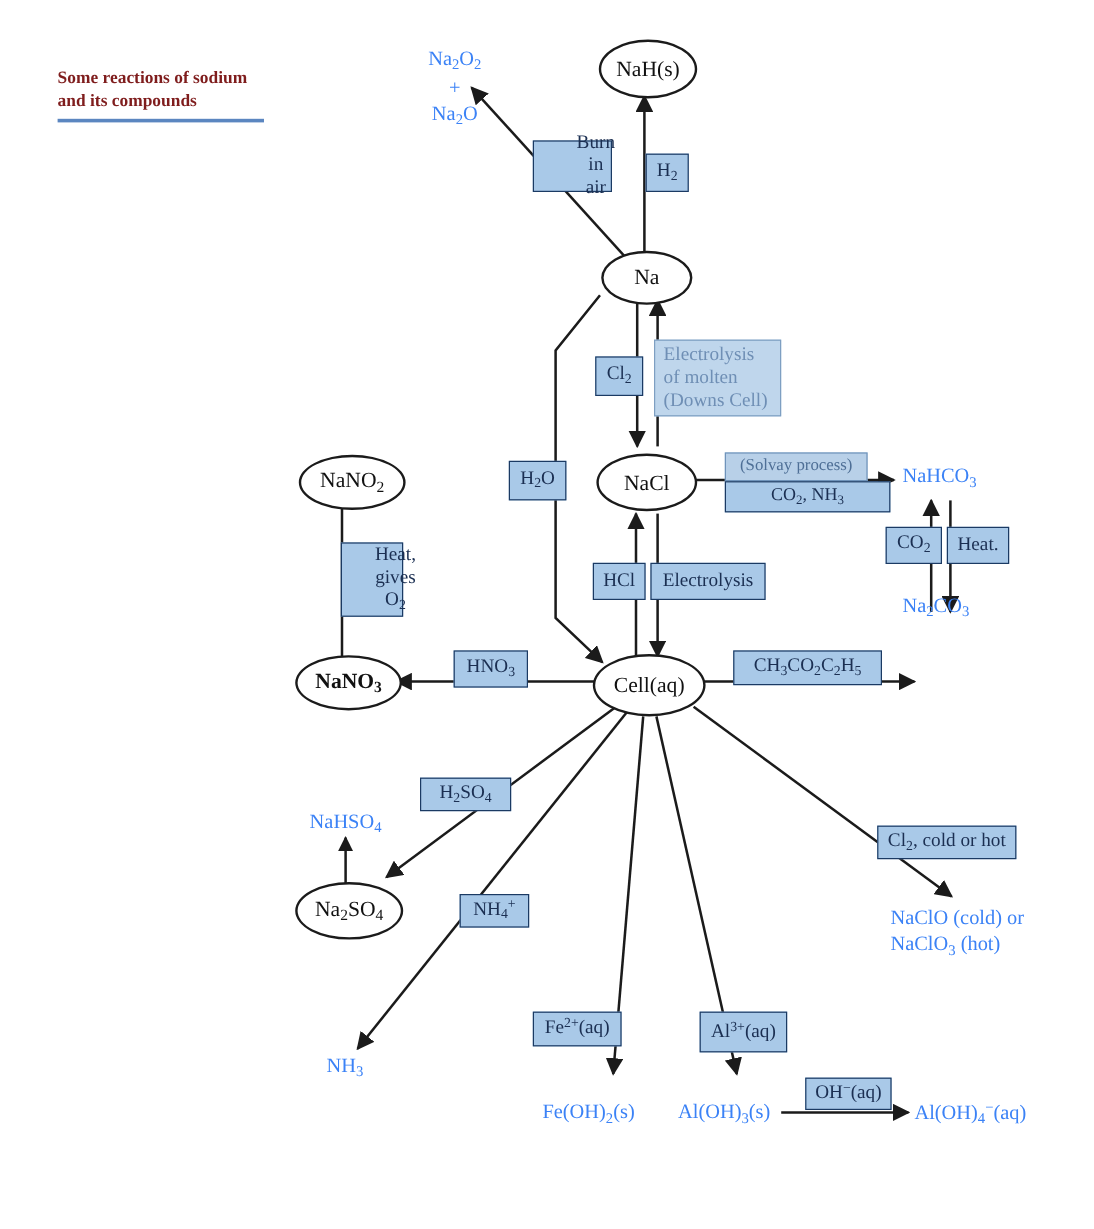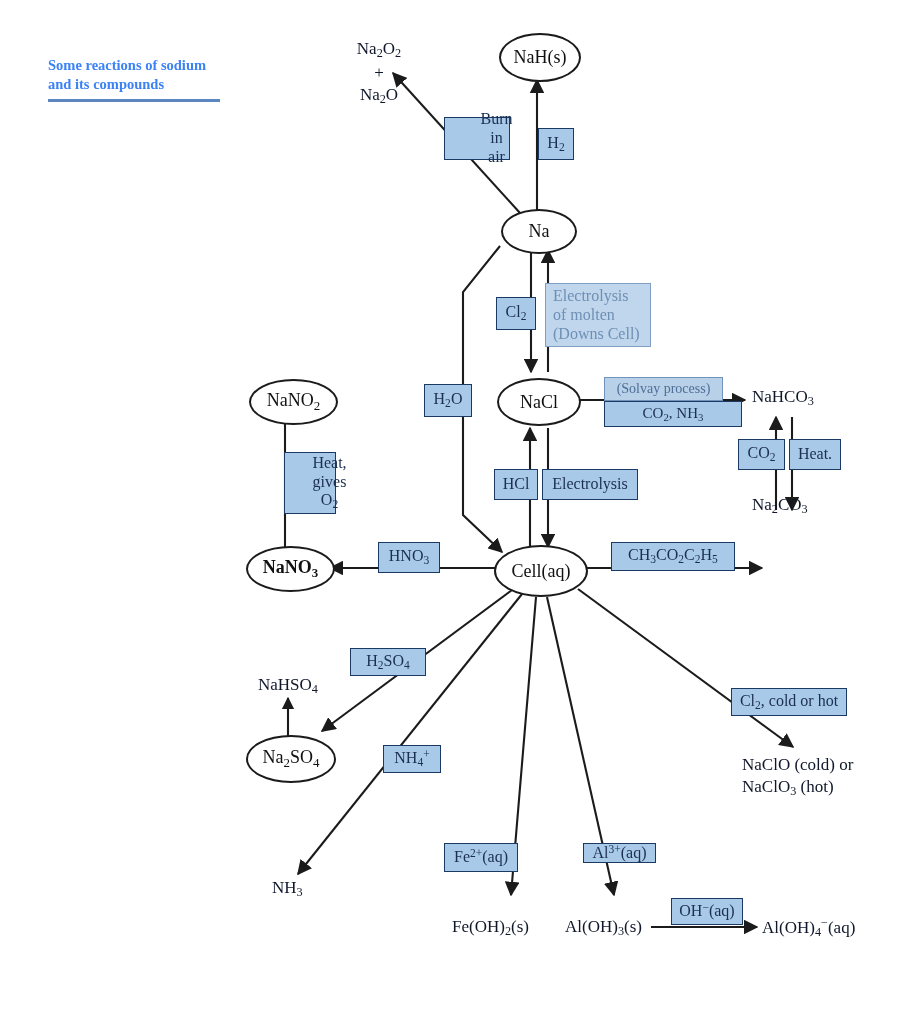--- a/index.html
+++ b/index.html
@@ -5,31 +5,31 @@
   html,body{margin:0;padding:0;background:#ffffff;}
   body{width:912px;height:1024px;position:relative;
        font-family:"Liberation Serif","DejaVu Serif",serif;
        color:#1a1a1a;overflow:hidden;}
   #stage{position:absolute;left:0;top:0;width:912px;height:1024px;}
   svg#wires{position:absolute;left:0;top:0;width:912px;height:1024px;}
 
   
   .caption{position:absolute;left:48px;top:56px;width:200px;
            font-family:"Liberation Serif","DejaVu Serif",serif;
-           font-weight:bold;font-size:14.5px;line-height:1.32;color:#3b82f6;}
+           font-weight:bold;font-size:14.5px;line-height:1.32;color:#7f1d1d;}
   .caption-rule{position:absolute;left:48px;top:99px;width:172px;height:3px;
                 background:#5b86c0;}
 
   
   .node{position:absolute;display:flex;align-items:center;justify-content:center;
         border:2px solid #1b1b1b;border-radius:50%;background:#fff;
         font-size:18px;color:#111;white-space:nowrap;z-index:4;}
 
   
-  .species{position:absolute;font-size:17px;color:#0f172a;white-space:nowrap;
+  .species{position:absolute;font-size:17px;color:#3b82f6;white-space:nowrap;
            line-height:1.28;z-index:4;}
   .species.center{text-align:center;}
 
   
   .lbl{position:absolute;box-sizing:border-box;
        background:#a9c9e8;border:1.6px solid #1b3a63;
        color:#1b2f52;font-size:16px;line-height:1.18;
        display:flex;align-items:center;justify-content:center;
        text-align:center;padding:1px 5px;white-space:nowrap;z-index:6;}
   .lbl.multi{white-space:normal;flex-direction:column;padding-left:44px;}
@@ -230,21 +230,21 @@
   </div>
 
   <div class="lbl" style="left:731px;top:688px;width:116px;height:28px;">
     <span>Cl<sub>2</sub>, cold or hot</span>
   </div>
 
   <div class="lbl" style="left:444px;top:843px;width:74px;height:29px;">
     <span>Fe<sup>2+</sup>(aq)</span>
   </div>
 
-  <div class="lbl" style="left:583px;top:843px;width:73px;height:20px;">
+  <div class="lbl" style="left:583px;top:843px;width:73px;height:34px;">
     <span>Al<sup>3+</sup>(aq)</span>
   </div>
 
   <div class="lbl" style="left:671px;top:898px;width:72px;height:27px;">
     <span>OH<sup>−</sup>(aq)</span>
   </div>
 
 </div>
 
 </body></html>

